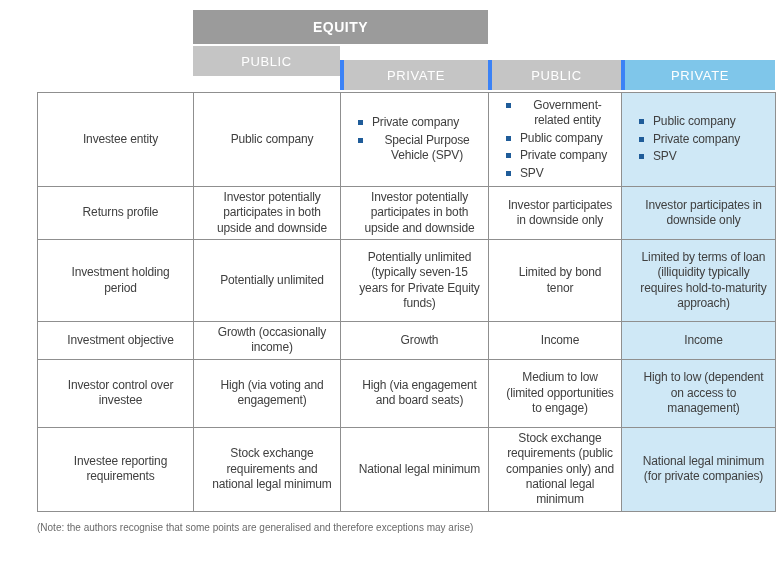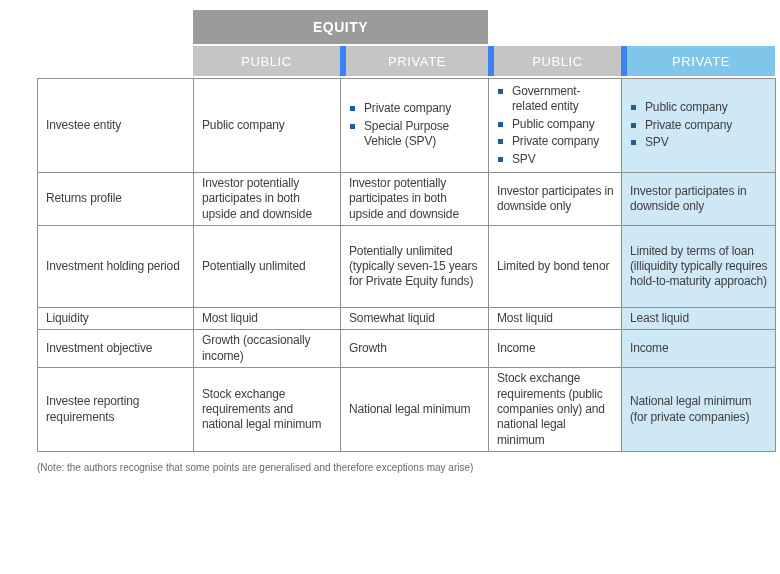--- a/index.html
+++ b/index.html
@@ -11,27 +11,27 @@
   .hdrA > div{height:34px;display:flex;align-items:center;justify-content:center;
     color:#fff;font-weight:bold;font-size:14px;letter-spacing:.5px;box-sizing:border-box;}
   .hdrA .equity{background:var(--equity-header,#9b9b9b);}
   .hdrA .debt{background:var(--debt-header,#1b9ad6);border-left:3px solid #fff;}
 
   .hdrB{display:grid;grid-template-columns:156px 147px 148px 133px 154px;width:738px;margin:2px 0 0 37px;}
   .hdrB > div{height:30px;display:flex;align-items:center;justify-content:center;
     color:#fff;font-size:13px;letter-spacing:.6px;box-sizing:border-box;}
   .hdrB .gray{background:var(--subheader-gray,#c5c5c5);}
   .hdrB .blue{background:var(--debt-private-subheader,#7fc6ea);}
-  .hdrB .sep{border-left:6px solid #3b82f6;}
+  .hdrB .sep{border-left:4px solid #3b82f6;margin-top:14px;}
 
   
   table.body{border-collapse:collapse;table-layout:fixed;width:738px;margin:2px 0 0 37px;}
   table.body td{border:1px solid var(--border,#8f8f8f);font-size:12px;line-height:1.28;
-    letter-spacing:-0.15px;color:var(--body-text,#404040);padding:3px 6px 3px 8px;
-    vertical-align:middle;box-sizing:border-box;overflow:hidden;}
+    letter-spacing:-0.15px;color:var(--body-text,#404040);padding:3px 6px 3px 16px;
+    vertical-align:middle;box-sizing:border-box;overflow:hidden;text-align:center;}
   td.lbl{font-weight:normal;color:var(--label-text,#1d1d1b);font-size:12.5px;letter-spacing:0;line-height:1.25;}
   td.hl{background:var(--highlight-cell,#cfe8f6);border-top-color:#fff;border-bottom-color:#fff;border-right-color:#fff;}
   tr.r0{height:94px;} tr.r1{height:38px;} tr.r2{height:48px;} tr.r3{height:82px;}
   tr.r4{height:22px;} tr.r5{height:30px;} tr.r6{height:68px;} tr.r7{height:82px;}
 
   ul.blist{list-style:none;margin:0;padding:0;}
   ul.blist li{display:flex;margin:2px 0;}
   .blt{flex:0 0 auto;width:5px;height:5px;background:var(--bullet,#1f5c99);margin:5px 9px 0 1px;}
   .blt-txt{display:block;}
 
@@ -128,36 +128,36 @@
     </tr>
 
     <tr class="r3">
       <td class="lbl">Investment holding period</td>
       <td>Potentially unlimited</td>
       <td>Potentially unlimited (typically seven-15 years for Private Equity funds)</td>
       <td>Limited by bond tenor</td>
       <td class="hl">Limited by terms of loan (illiquidity typically requires hold-to-maturity approach)</td>
     </tr>
 
-    <tr class="r4">
-      <td class="lbl">Liquidity</td>
-      <td>Most liquid</td>
-      <td>Somewhat liquid</td>
-      <td>Most liquid</td>
-      <td class="hl">Least liquid</td>
-    </tr>
 
     <tr class="r5">
       <td class="lbl">Investment objective</td>
       <td>Growth (occasionally income)</td>
       <td>Growth</td>
       <td>Income</td>
       <td class="hl">Income</td>
     </tr>
 
+    <tr class="r6">
+      <td class="lbl">Investor control over investee</td>
+      <td>High (via voting and engagement)</td>
+      <td>High (via engagement and board seats)</td>
+      <td>Medium to low (limited opportunities to engage)</td>
+      <td class="hl">High to low (dependent on access to management)</td>
+    </tr>
 
     <tr class="r7">
       <td class="lbl">Investee reporting requirements</td>
       <td>Stock exchange requirements and national legal minimum</td>
       <td>National legal minimum</td>
       <td>Stock exchange requirements (public companies only) and national legal minimum</td>
       <td class="hl">National legal minimum (for private companies)</td>
     </tr>
   </tbody>
     </table>

